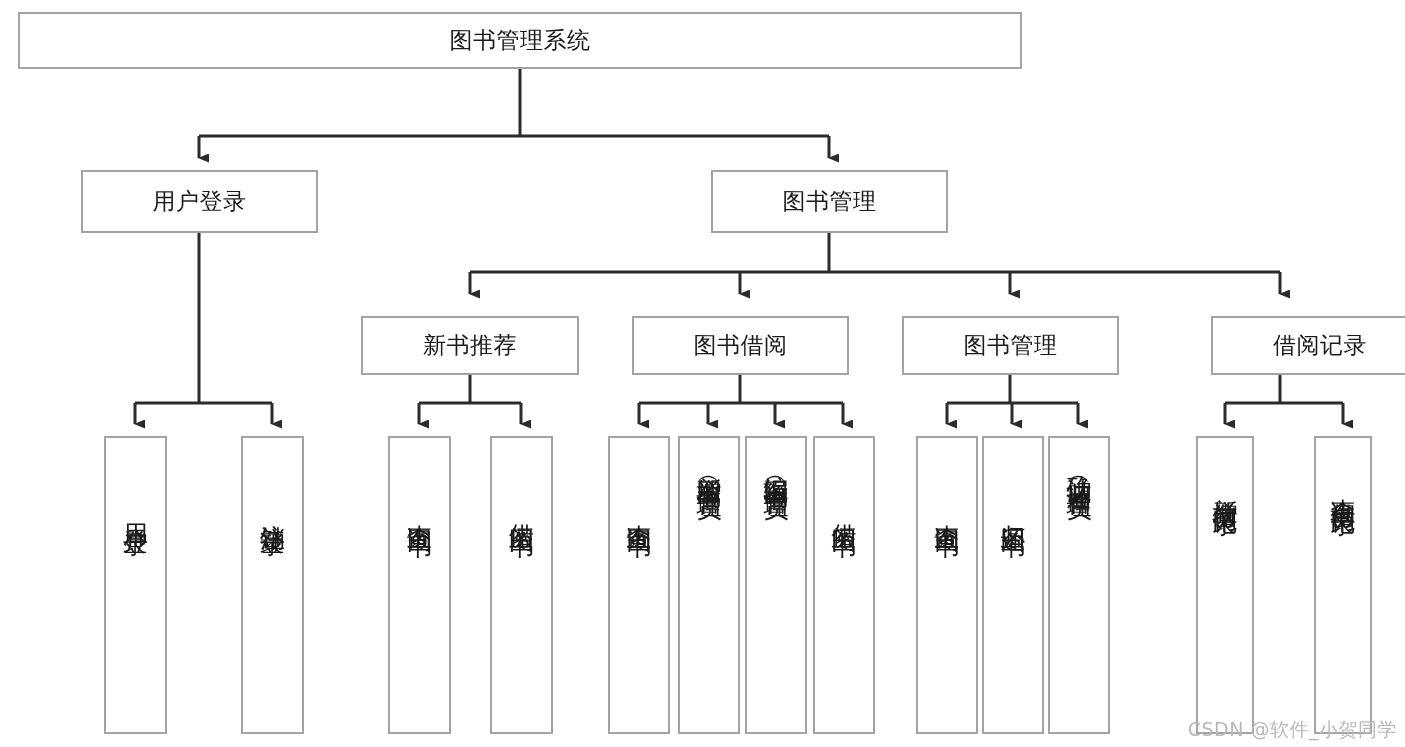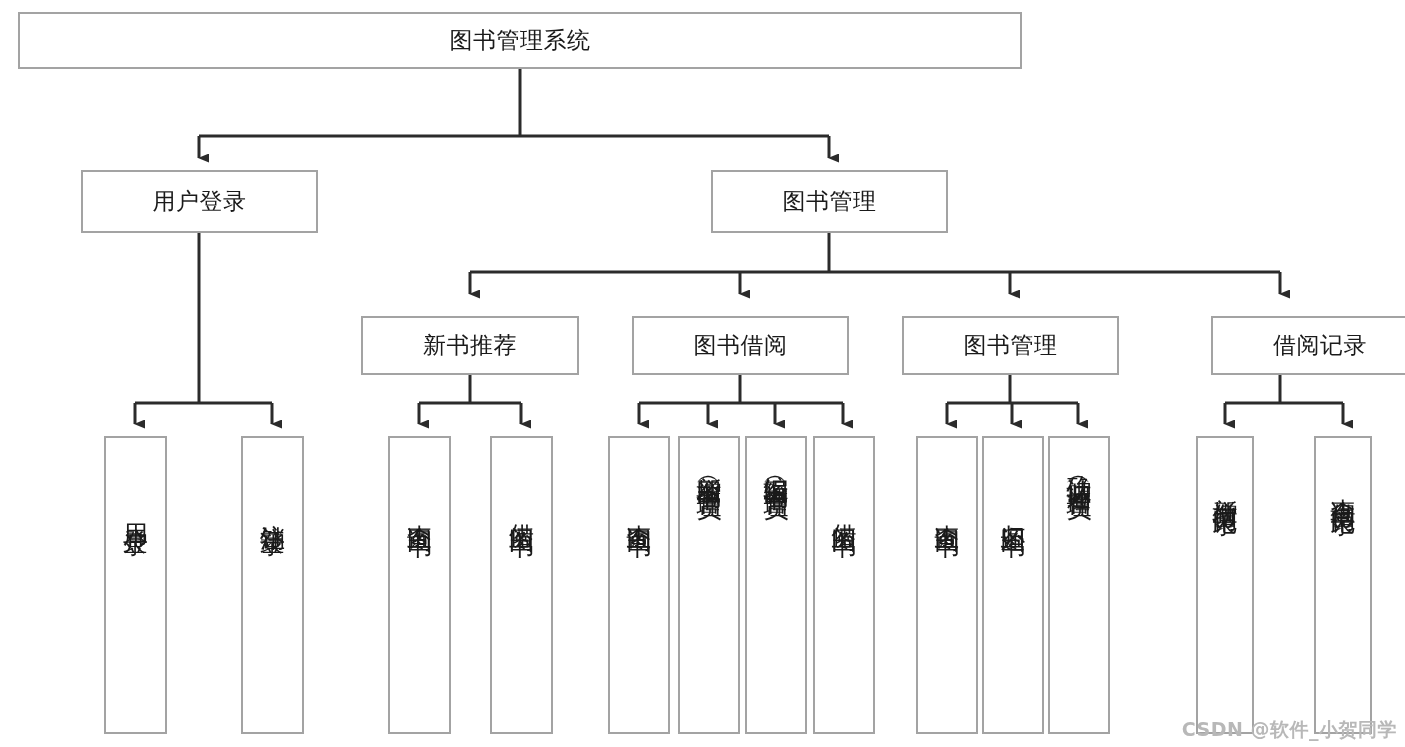--- a/index.html
+++ b/index.html
@@ -69,21 +69,20 @@
   #watermark {
     position: absolute;
     right: 8px;
     bottom: 4px;
     font-size: 19px;
     color: #b8b8b8;
     letter-spacing: 0.5px;
     z-index: 5;
     white-space: nowrap;
     font-family: "DejaVu Sans", "Liberation Sans", sans-serif;
-    font-weight: bold;
   }
 </style>
 </head>
 <body>
 
 <div id="canvas">
 
   <svg id="edges" viewBox="0 0 1405 747">
     <defs>
       <marker id="arrowhead" markerWidth="9" markerHeight="11" refX="4.5" refY="10" orient="auto" markerUnits="userSpaceOnUse">

